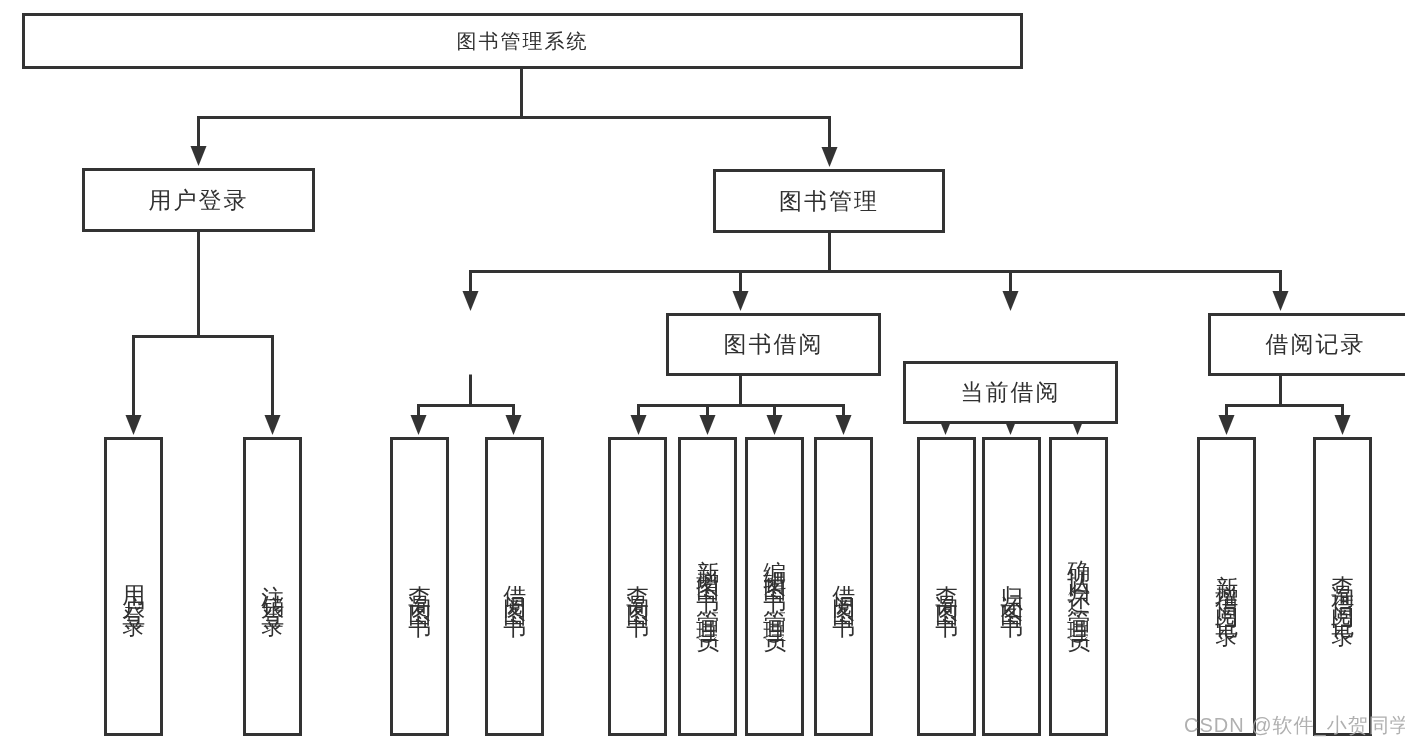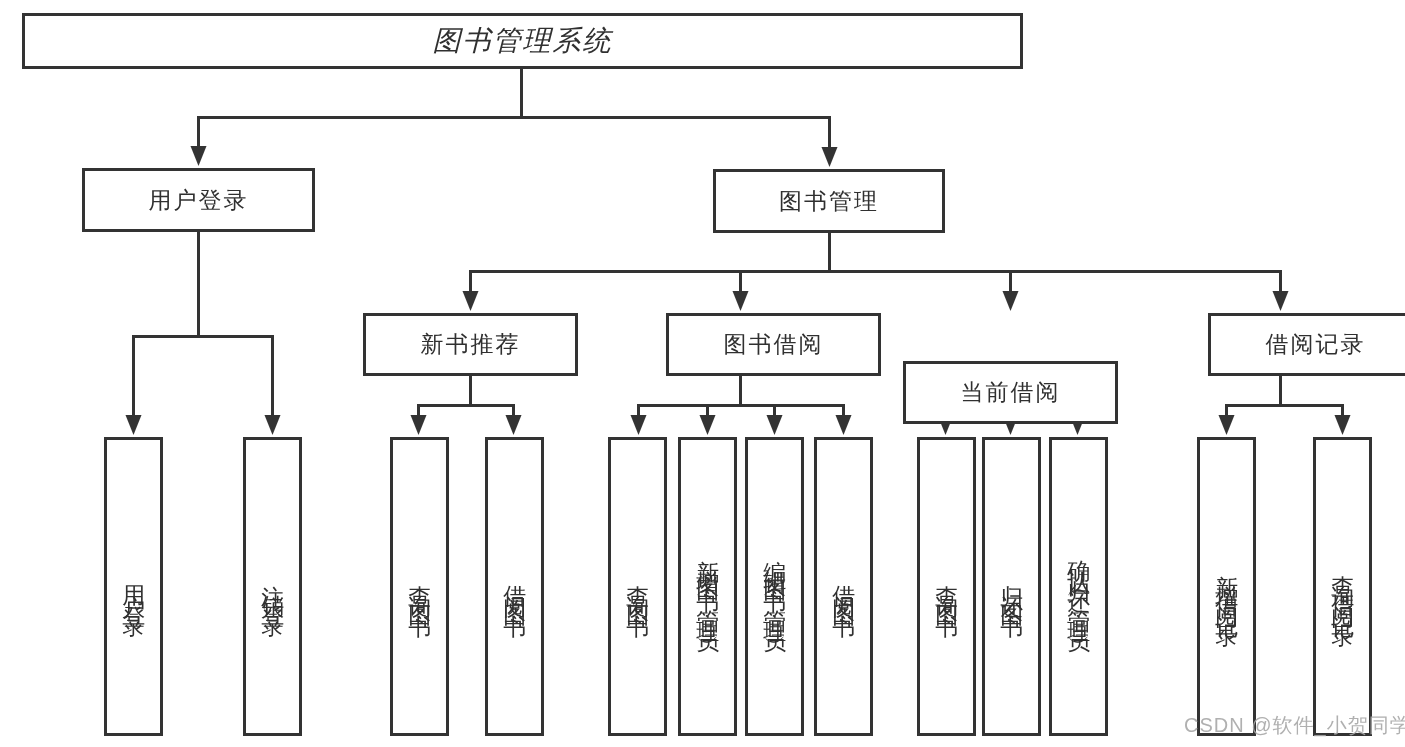--- a/index.html
+++ b/index.html
@@ -20,21 +20,21 @@
     display: flex;
     align-items: center;
     justify-content: center;
     color: #303030;
   }
   .h-label {
     font-size: 23px;
     letter-spacing: 2px;
     white-space: nowrap;
   }
-  .root-label { font-size: 28px; font-style: italic; }
+  .root-label { font-size: 20px; }
   .vtext {
     writing-mode: vertical-rl;
     text-orientation: mixed;
     font-size: 23px;
     line-height: 1.1;
     letter-spacing: 10px;
     color: #303030;
   }
   
   .n-root  { left: 22px;  top: 13px;  width: 1001px; height: 56px; }
@@ -134,23 +134,20 @@
     <span class="h-label root-label">图书管理系统</span>
   </div>
 
   <div class="box n-l2a">
     <span class="h-label">用户登录</span>
   </div>
   <div class="box n-l2b">
     <span class="h-label">图书管理</span>
   </div>
 
-  <div class="box n-l3 n-l3a">
-    <span class="h-label">新书推荐</span>
-  </div>
   <div class="box n-l3 n-l3b">
     <span class="h-label">图书借阅</span>
   </div>
   <div class="box n-l3 n-l3c">
     <span class="h-label">当前借阅</span>
   </div>
   <div class="box n-l3 n-l3d">
     <span class="h-label">借阅记录</span>
   </div>
 

